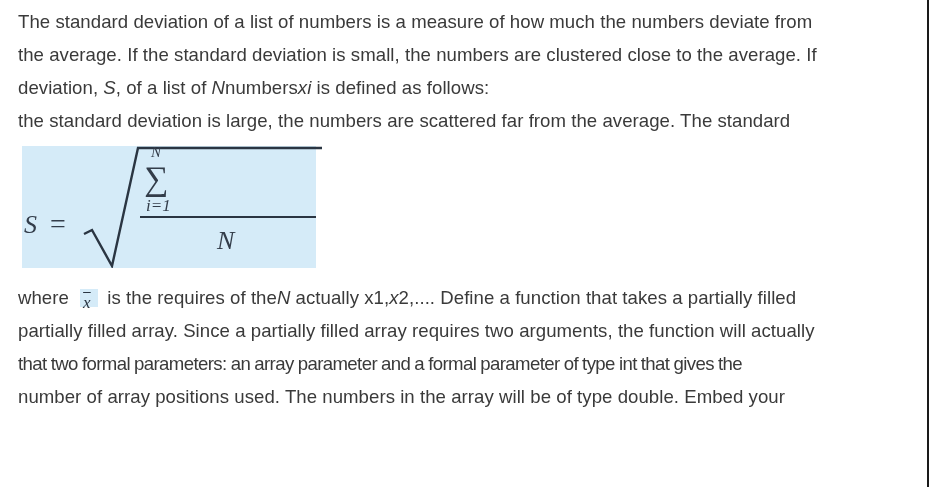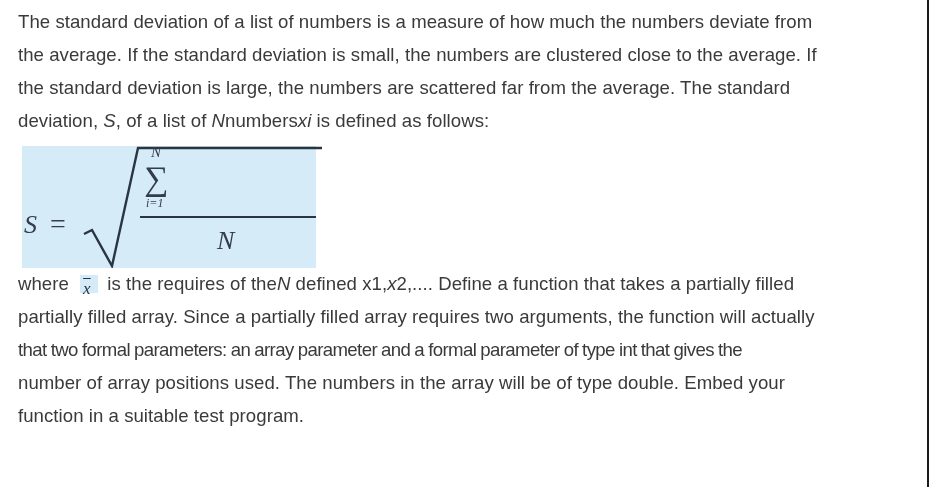--- a/index.html
+++ b/index.html
@@ -25,21 +25,21 @@
     }
     .para {
       position: absolute;
       left: 18px;
       width: 905px;
       font-size: 18.6px;
       line-height: 33px;
       letter-spacing: 0.05px;
     }
     .para1 { top: 5px; }
-    .para2 { top: 267px; }
+    .para2 { top: 281px; }
     .line { display: block; white-space: nowrap; }
     .line.condensed {
       font-family: "Liberation Sans", sans-serif;
       letter-spacing: -0.6px;
       word-spacing: -0.5px;
     }
     i { font-style: italic; }
 
     .formula-box {
       position: absolute;
@@ -89,21 +89,21 @@
       position: absolute;
       left: 129px;
       top: -2px;
       font-size: 15px;
       font-style: italic;
     }
     .f-lower {
       position: absolute;
       left: 124px;
       top: 50px;
-      font-size: 12px;
+      font-size: 17px;
       font-style: italic;
     }
     .f-term {
       position: absolute;
       left: 152px;
       top: 16px;
       font-size: 26px;
       white-space: nowrap;
     }
     .f-term .sub { font-size: 14px; vertical-align: -5px; font-style: italic; }
@@ -146,38 +146,37 @@
     }
   </style>
 </head>
 <body>
 
 <div class="right-border"></div>
 
 <div class="para para1">
   <span class="line">The standard deviation of a list of numbers is a measure of how much the numbers deviate from</span>
   <span class="line">the average. If the standard deviation is small, the numbers are clustered close to the average. If</span>
+  <span class="line"><span>deviation, </span><i>S</i><span>, of a list of </span><i>N</i><span>numbers</span><i>xi</i><span> is defined as follows:</span></span>
   <span class="line">the standard deviation is large, the numbers are scattered far from the average. The standard</span>
-  <span class="line"><span>deviation, </span><i>S</i><span>, of a list of </span><i>N</i><span>numbers</span><i>xi</i><span> is defined as follows:</span></span>
 </div>
 
 <div class="formula-box">
   <div class="formula">
     <span class="f-s">S</span>
     <span class="f-eq">=</span>
     <svg class="f-sqrt" viewBox="0 0 240 122" preserveAspectRatio="none">
       <path d="M2 88 L10 84 L30 120 L56 2 L240 2" fill="none" stroke="#2a3542" stroke-width="2.4"></path>
     </svg>
     <span class="f-upper">N</span>
     <span class="f-sigma">∑</span>
     <span class="f-lower">i=1</span>
     <div class="f-frac-line"></div>
     <span class="f-denom">N</span>
   </div>
 </div>
 
 <div class="para para2">
-  <span class="line"><span>where </span><span class="xbar-inline"><span>x</span></span><span> is the requires of the</span><i>N</i><span> defined x1,</span><i>x</i><span>2,.... Define a function that takes a partially filled</span></span>
+  <span class="line"><span>where </span><span class="xbar-inline"><span>x</span></span><span> is the requires of the</span><i>N</i><span> actually x1,</span><i>x</i><span>2,.... Define a function that takes a partially filled</span></span>
   <span class="line">partially filled array. Since a partially filled array requires two arguments, the function will actually</span>
   <span class="line condensed">that two formal parameters: an array parameter and a formal parameter of type int that gives the</span>
   <span class="line">number of array positions used. The numbers in the array will be of type double. Embed your</span>
-  <span class="line">function in a suitable test program.</span>
 </div>
 
 </body></html>

